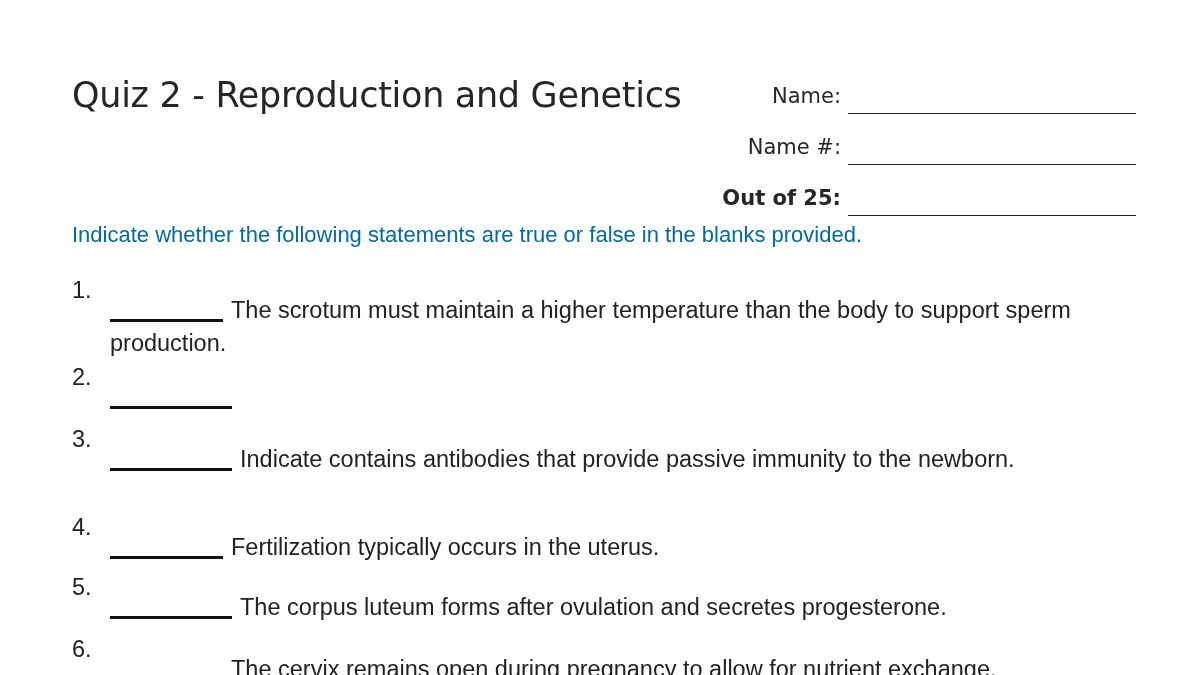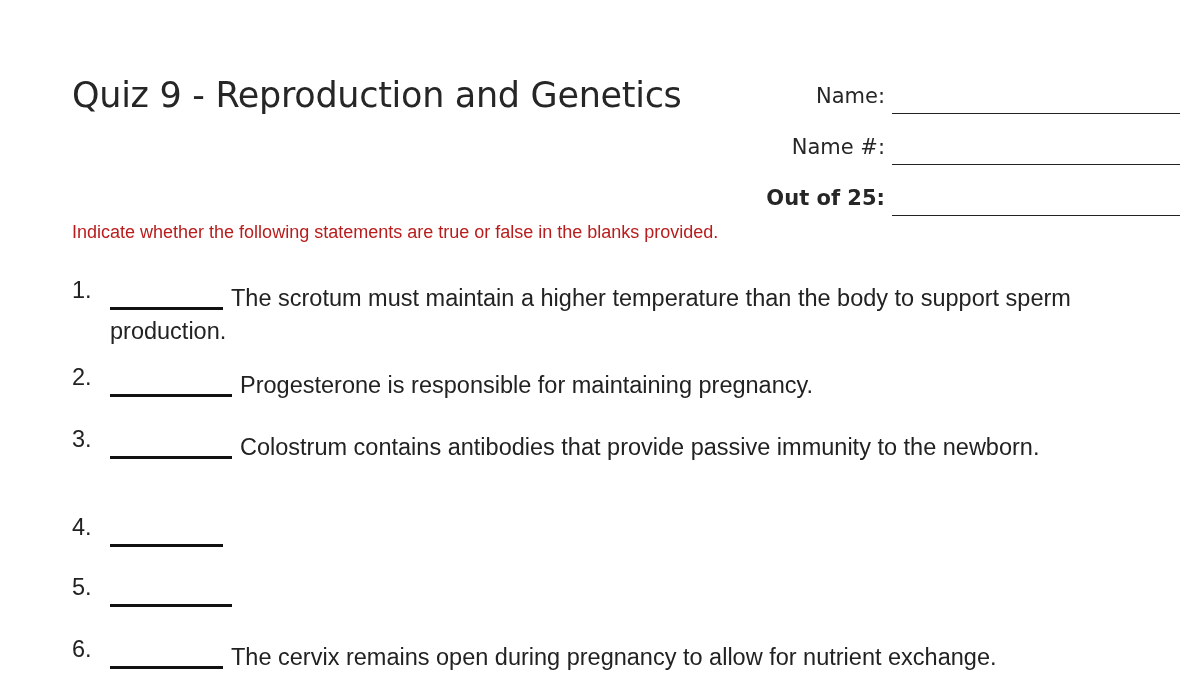--- a/index.html
+++ b/index.html
@@ -5,41 +5,41 @@
     html, body { margin: 0; padding: 0; }
     body {
       width: 1200px; height: 675px; background: #ffffff; position: relative; overflow: hidden;
       font-family: "Liberation Sans", sans-serif; color: #222222;
     }
     .title {
       position: absolute; left: 72px; top: 74px;
       font-family: "DejaVu Sans", sans-serif; font-size: 35px; color: #262626;
       letter-spacing: -0.3px; white-space: nowrap; line-height: 42px;
     }
-    .field-row { position: absolute; left: 728px; width: 452px; height: 40px; }
+    .field-row { position: absolute; left: 684px; width: 452px; height: 40px; }
     .field-label {
       position: absolute; right: 295px; bottom: 6px;
       font-family: "DejaVu Sans", sans-serif; font-size: 21px; color: #262626; white-space: nowrap;
     }
     .field-line {
       position: absolute; left: 164px; right: 0; bottom: 0; height: 0;
       border-bottom: 1.5px solid #222; background: transparent;
     }
     .instructions {
-      position: absolute; left: 72px; top: 222px; font-size: 18px; color: #b91c1c; white-space: nowrap;
+      position: absolute; left: 72px; top: 222px; font-size: 22px; color: #0369a1; white-space: nowrap;
     }
     .q { position: absolute; left: 72px; font-size: 23.5px; color: #222; line-height: 33px; }
     .q .num { position: absolute; left: 0; top: 0; }
-    .q .body { position: absolute; left: 38px; top: 4px; width: 1030px; }
+    .q .body { position: absolute; left: 38px; top: 16px; width: 1030px; }
     .blank { display: inline-block; border-bottom: 3px solid #111; vertical-align: baseline; height: 25px; margin-right: 8px; position: relative; top: 4px; }
   </style>
 </head>
 <body>
 
-<div class="title">Quiz 9 - Reproduction and Genetics</div>
+<div class="title">Quiz 2 - Reproduction and Genetics</div>
 
 <div class="field-row" style="top:74px;">
   <span class="field-label">Name:</span>
   <div class="field-line"></div>
 </div>
 <div class="field-row" style="top:125px;">
   <span class="field-label">Name #:</span>
   <div class="field-line"></div>
 </div>
 <div class="field-row" style="top:176px;font-weight:bold;">
@@ -49,34 +49,34 @@
 
 <div class="instructions">Indicate whether the following statements are true or false in the blanks provided.</div>
 
 <div class="q" style="top:274px;">
   <span class="num">1.</span>
   <div class="body"><span class="blank" style="width:113px;"></span><span>The scrotum must maintain a higher temperature than the body to support sperm production.</span></div>
 </div>
 
 <div class="q" style="top:361px;">
   <span class="num">2.</span>
-  <div class="body"><span class="blank" style="width:122px;"></span><span>Progesterone is responsible for maintaining pregnancy.</span></div>
+  <div class="body"><span class="blank" style="width:122px;"></span></div>
 </div>
 
 <div class="q" style="top:423px;">
   <span class="num">3.</span>
-  <div class="body" style="width:960px;"><span class="blank" style="width:122px;"></span><span>Colostrum contains antibodies that provide passive immunity to the newborn.</span></div>
+  <div class="body" style="width:960px;"><span class="blank" style="width:122px;"></span><span>Indicate contains antibodies that provide passive immunity to the newborn.</span></div>
 </div>
 
 <div class="q" style="top:511px;">
   <span class="num">4.</span>
-  <div class="body"><span class="blank" style="width:113px;"></span></div>
+  <div class="body"><span class="blank" style="width:113px;"></span><span>Fertilization typically occurs in the uterus.</span></div>
 </div>
 
 <div class="q" style="top:571px;">
   <span class="num">5.</span>
-  <div class="body"><span class="blank" style="width:122px;"></span></div>
+  <div class="body"><span class="blank" style="width:122px;"></span><span>The corpus luteum forms after ovulation and secretes progesterone.</span></div>
 </div>
 
 <div class="q" style="top:633px;">
   <span class="num">6.</span>
   <div class="body"><span class="blank" style="width:113px;"></span><span>The cervix remains open during pregnancy to allow for nutrient exchange.</span></div>
 </div>
 
 </body></html>

